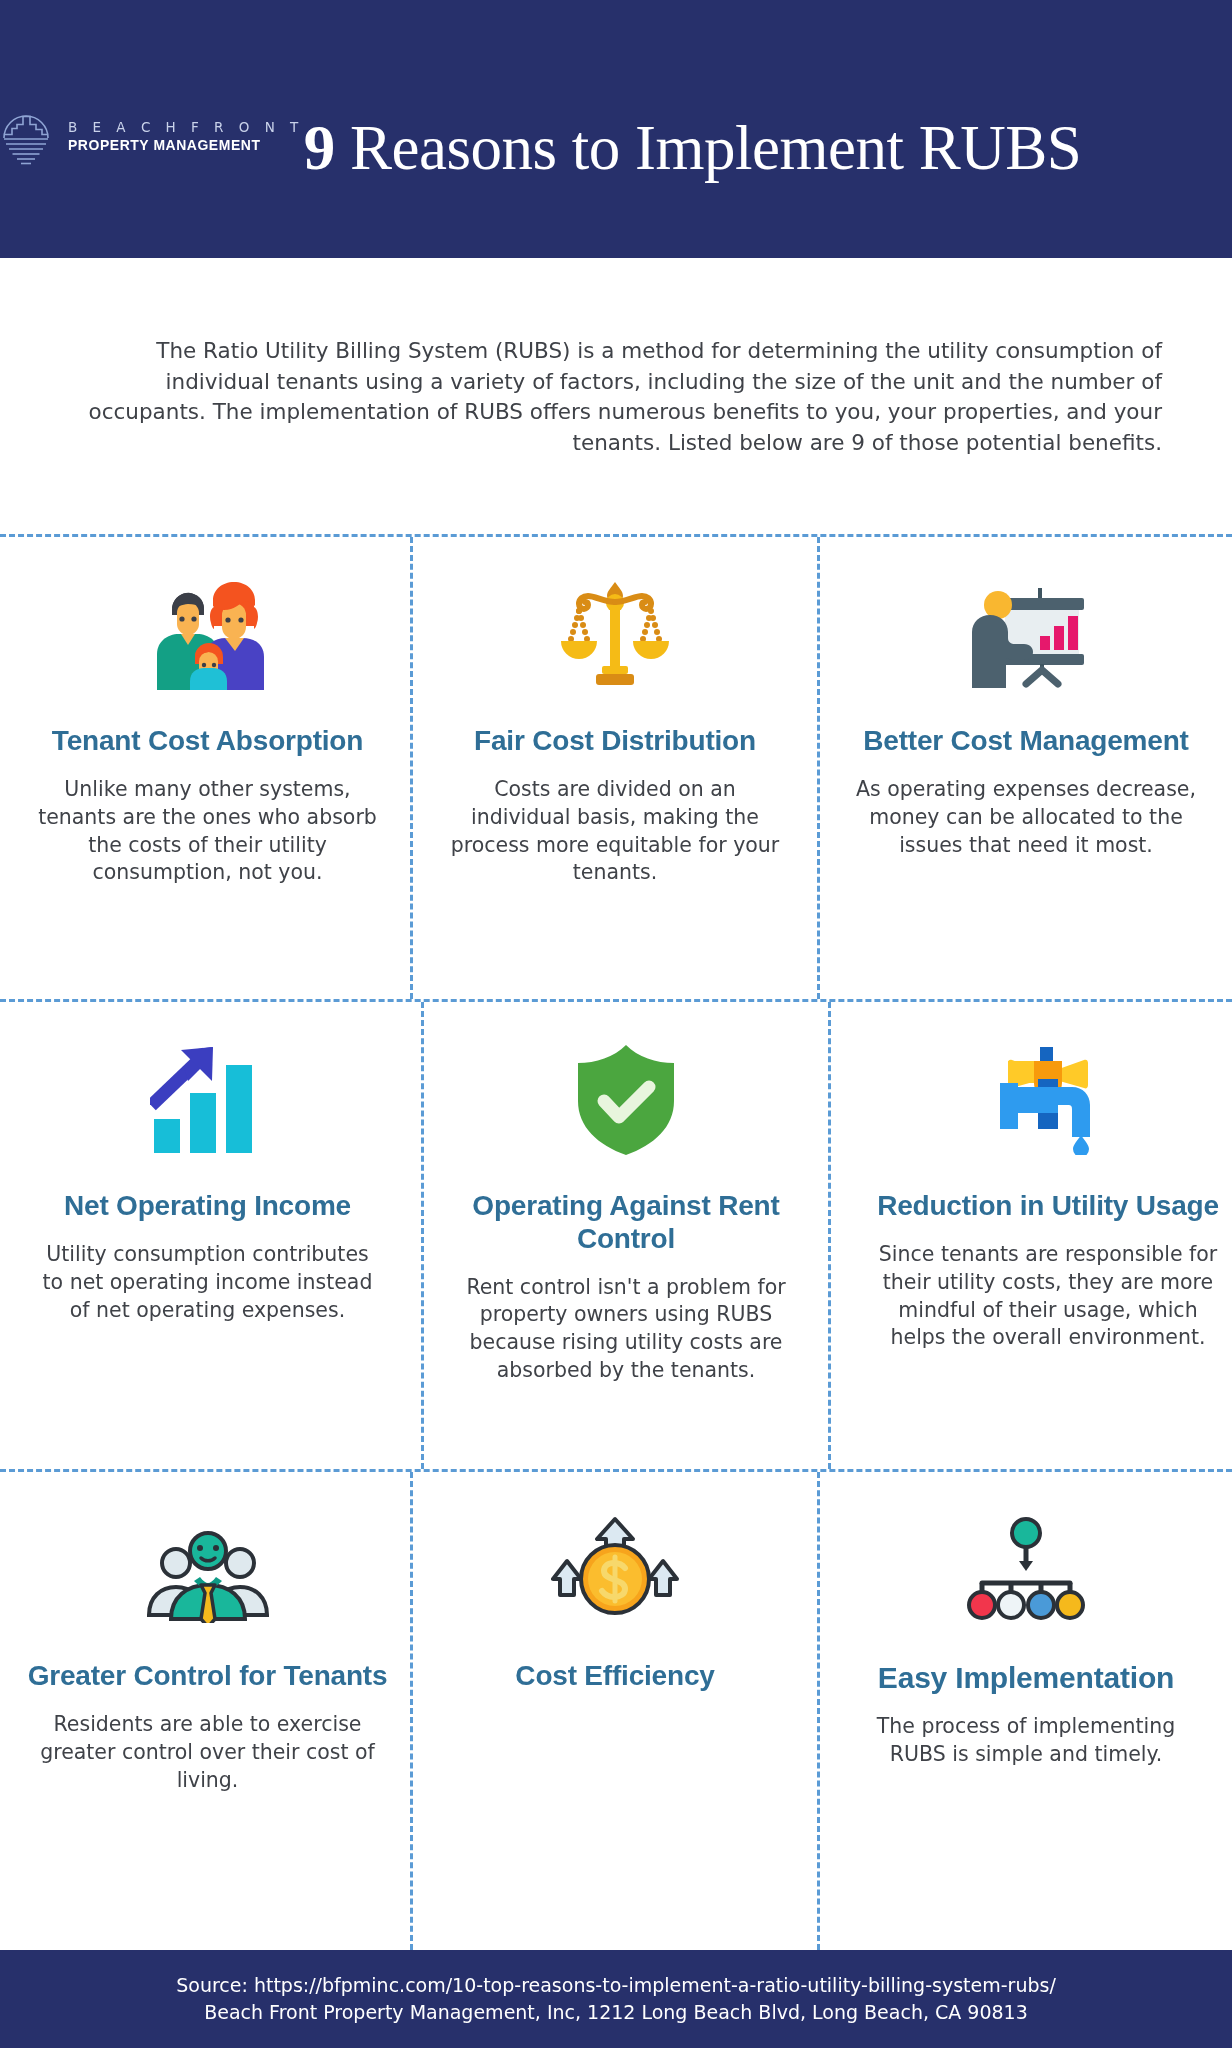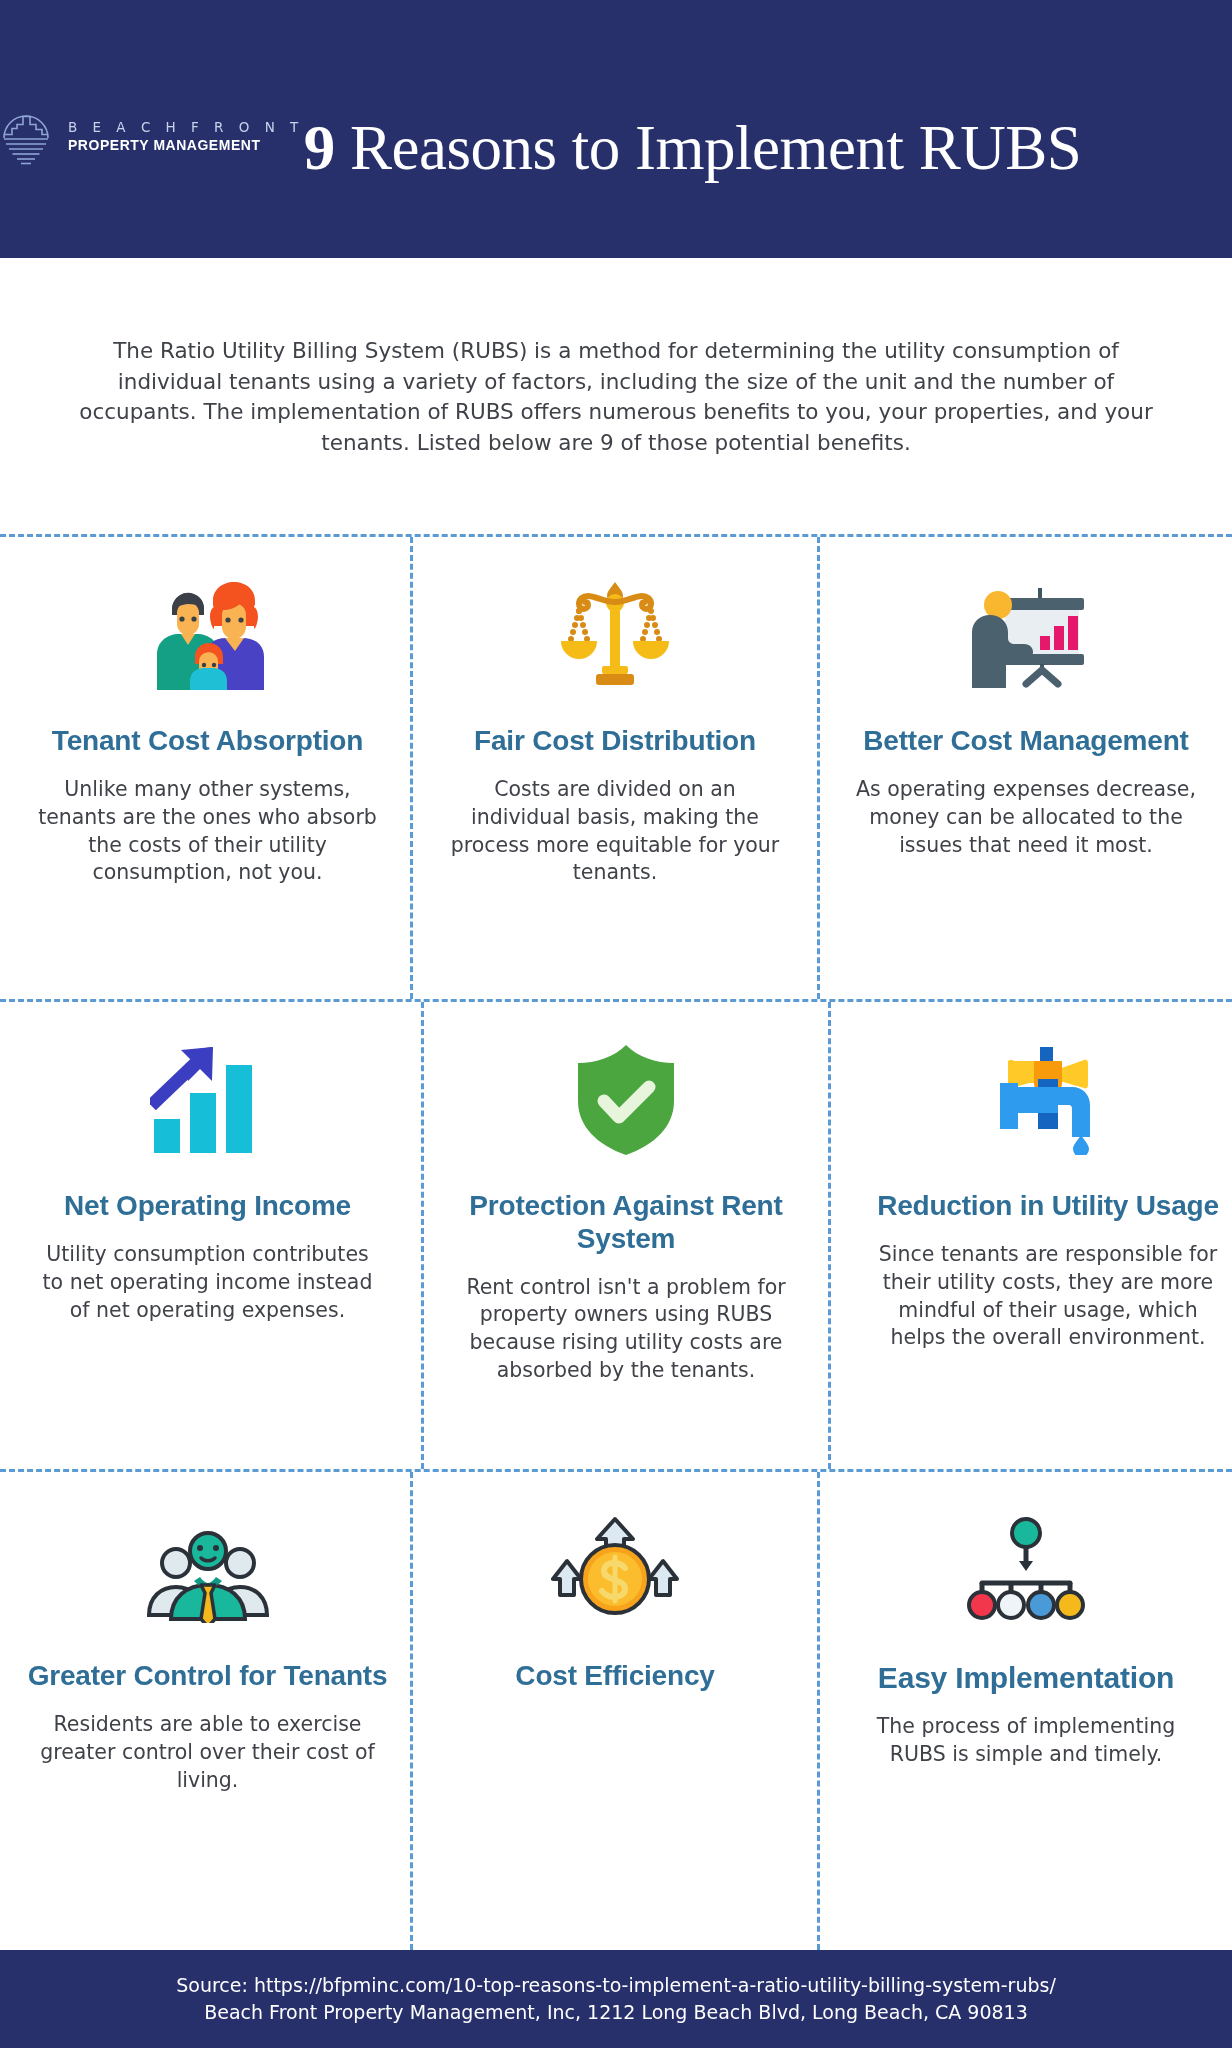--- a/index.html
+++ b/index.html
@@ -60,21 +60,21 @@
   .title .nine { font-weight:700; }
 
   
   .intro-wrap {
     padding:78px 70px 0 70px;
   }
   .intro {
     color:#3f4248;
     font-size:21.5px;
     line-height:1.42;
-    text-align:center;
+    text-align:right;
   }
 
   
   .grid {
     position:absolute;
     top:534px;
     left:0;
     width:1232px;
     height:1416px;
     border-top:3px dashed #5b9bd5;
@@ -296,21 +296,21 @@
         <div class="card-body">Utility consumption contributes to net operating income instead of net operating expenses.</div>
       </div>
 
       <div class="card col2 wide">
         <div class="icon-box">
           <svg width="104" height="112" viewBox="0 0 104 112">
             <path d="M52 2C40 14 22 20 4 20v38c0 26 20 44 48 54 28-10 48-28 48-54V20C82 20 64 14 52 2z" fill="#4ba63f"></path>
             <path d="M30 58l15 16 30-30" fill="none" stroke="#e8f5dd" stroke-width="13" stroke-linecap="round" stroke-linejoin="round"></path>
           </svg>
         </div>
-        <div class="card-title">Protection Against Rent System</div>
+        <div class="card-title">Operating Against Rent Control</div>
         <div class="card-body">Rent control isn't a problem for property owners using RUBS because rising utility costs are absorbed by the tenants.</div>
       </div>
 
       <div class="card col3 wide">
         <div class="icon-box">
           <svg width="124" height="112" viewBox="0 0 124 112">
             <rect x="54" y="4" width="13" height="14" fill="#1565c0"></rect>
             <path d="M16 18h40v22H16z" fill="#ffca28" transform="translate(6,0)"></path>
             <path d="M22 20c0-3 2-4 4-3l28 10v10l-28 8c-2 1-4 0-4-3z" fill="#ffca28"></path>
             <path d="M102 20c0-3-2-4-4-3L70 27v10l28 8c2 1 4 0 4-3z" fill="#ffca28"></path>

